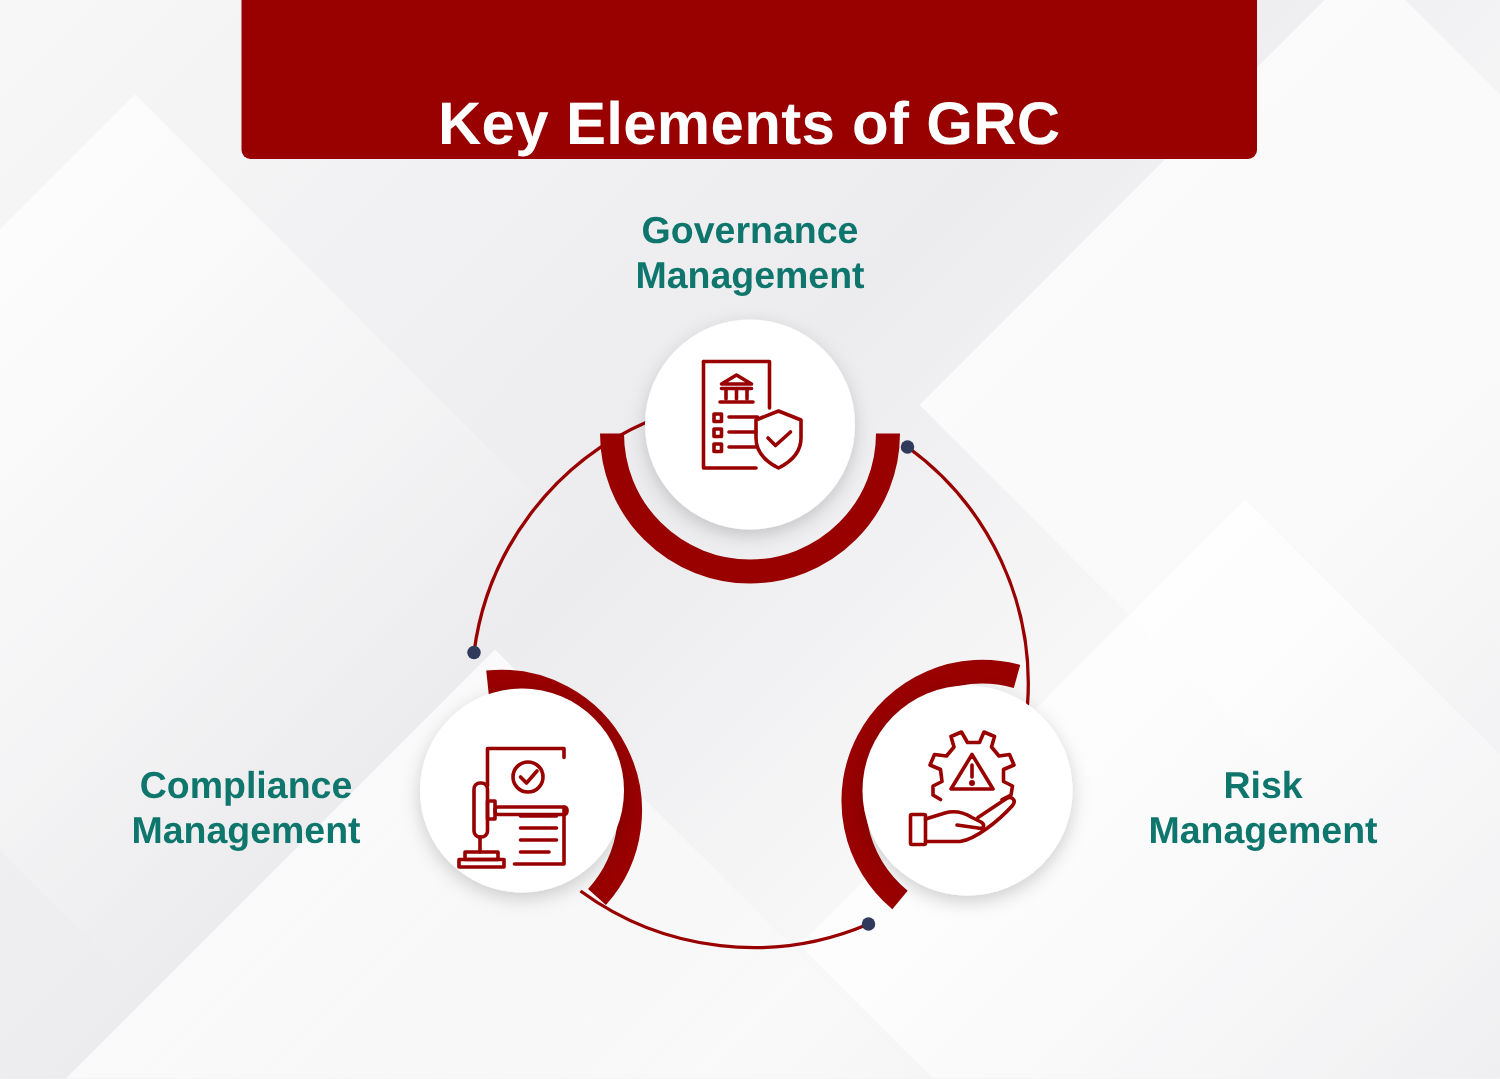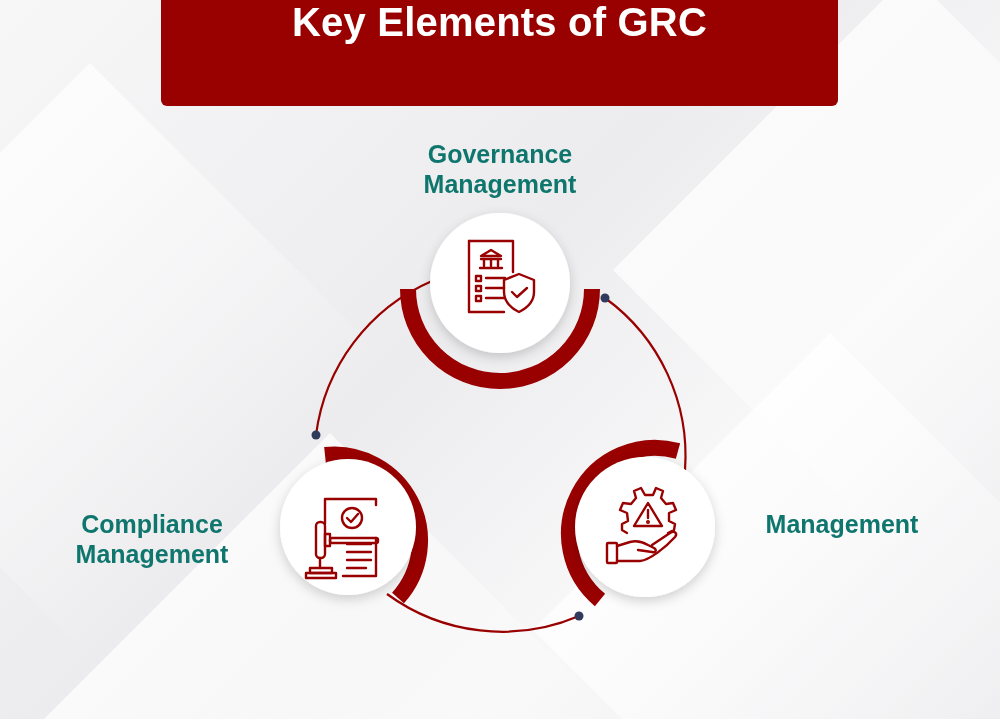--- a/index.html
+++ b/index.html
@@ -8,21 +8,21 @@
     font-family: "Liberation Sans", "DejaVu Sans", sans-serif;
     background: #f3f3f4;
   }
   .bg { position: absolute; inset: 0; overflow: hidden;
     background: linear-gradient(135deg, #f7f7f8 0%, #ececee 45%, #f8f8f9 70%, #eeeef0 100%); }
   .bg .dia { position: absolute; width: 420px; height: 420px; transform: rotate(45deg);
     background: linear-gradient(90deg, rgba(255,255,255,0.75), rgba(255,255,255,0)); }
   .banner {
     position: absolute; left: 161px; top: 0; width: 677px; height: 106px;
     background: #990000; border-radius: 0 0 6px 6px;
-    display: flex; align-items: flex-start; justify-content: center;
+    display: flex; align-items: flex-end; justify-content: center;
   }
   .banner-title { color: #fff; font-weight: 700; font-size: 40px; letter-spacing: 0.2px; }
   .label {
     position: absolute; text-align: center; color: #0f766e;
     font-weight: 600; font-size: 25px; line-height: 30px;
   }
   .label span { display: block; }
   svg.diagram { position: absolute; left: 0; top: 0; }
 </style>
 </head>
@@ -36,25 +36,26 @@
 </div>
 
 <div class="banner">
   <div class="banner-title">Key Elements of GRC</div>
 </div>
 
 <div class="label" style="left:380px; top:139px; width:240px;">
   <span>Governance</span>
   <span>Management</span>
 </div>
-<div class="label" style="left:32px; top:509px; width:240px;">
+<div class="label" style="left:44px; top:509px; width:240px;">
   <span>Compliance</span>
   <span>Management</span>
 </div>
 <div class="label" style="left:722px; top:509px; width:240px;">
+  <span>Risk</span>
   <span>Management</span>
 </div>
 
 <svg class="diagram" width="1000" height="719" viewBox="0 0 1000 719">
   <defs>
     <filter id="sh" x="-30%" y="-30%" width="160%" height="160%">
       <feDropShadow dx="0" dy="4" stdDeviation="6" flood-color="#000" flood-opacity="0.18"></feDropShadow>
     </filter>
   </defs>
 

